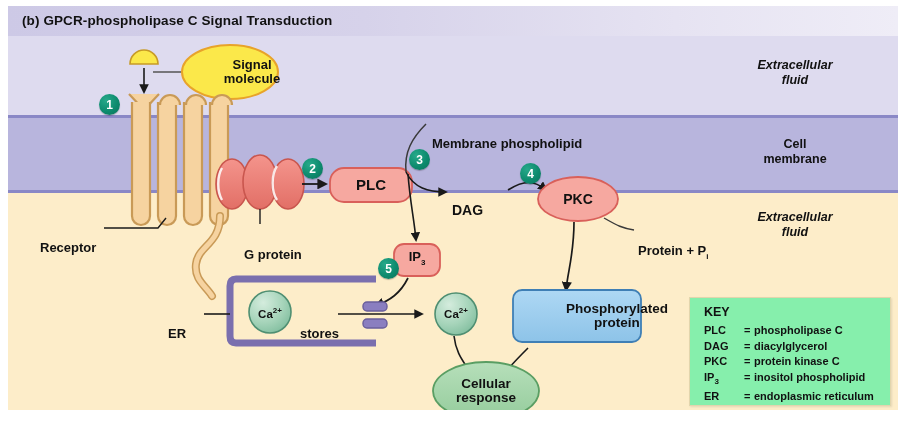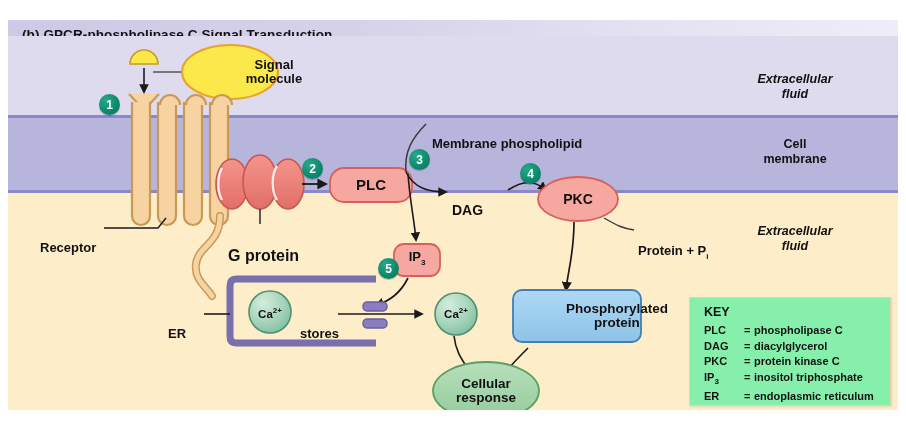--- a/index.html
+++ b/index.html
@@ -3,33 +3,33 @@
 <meta charset="utf-8">
 <style>
   html,body{margin:0;padding:0;background:#ffffff;}
   body{width:906px;height:430px;overflow:hidden;
        font-family:"Liberation Sans","DejaVu Sans",sans-serif;}
 
   #figure{position:absolute;left:8px;top:6px;width:890px;height:404px;background:#ffffff;}
 
   
   #titlebar{position:absolute;left:0;top:0;width:890px;height:30px;
-            background:linear-gradient(to right,#cdc9e6 0%,#d6d2ea 40%,#e6e3f2 75%,#efedf7 100%);margin-top:14px;}
+            background:linear-gradient(to right,#cdc9e6 0%,#d6d2ea 40%,#e6e3f2 75%,#efedf7 100%);}
   #title{position:absolute;left:14px;top:7px;font-size:13.5px;font-weight:bold;color:#111;
          letter-spacing:.1px;white-space:nowrap;}
 
   
   #ecf{position:absolute;left:0;top:30px;width:890px;height:79px;background:#dedbef;}
   #memb{position:absolute;left:0;top:109px;width:890px;height:78px;background:#b8b5dd;
         border-top:3px solid #8a88c6;border-bottom:3px solid #8a88c6;box-sizing:border-box;}
   #icf{position:absolute;left:0;top:187px;width:890px;height:217px;background:#fdedc9;}
 
   .zlab{position:absolute;text-align:center;font-size:12.5px;font-weight:bold;color:#111;
         line-height:15px;}
-  .zlab.it{font-style:italic;margin-top:14px;}
+  .zlab.it{font-style:italic;}
 
   
   #art{position:absolute;left:0;top:0;width:890px;height:404px;}
 
   
   .tnode{position:absolute;font-size:13px;font-weight:bold;color:#111;white-space:nowrap;margin-top:20px;}
 
   
   .slab{position:absolute;display:flex;align-items:center;justify-content:center;
         font-weight:bold;color:#111;text-align:center;line-height:14px;pointer-events:none;}
@@ -172,30 +172,30 @@
 
     <path d="M446,330 C448,348 456,356 462,366" stroke="#1a1a1a" stroke-width="1.6" fill="none" marker-end="url(#ah)"></path>
 
     <rect x="505" y="284" width="128" height="52" rx="9" ry="9" fill="url(#gPhos)" stroke="#3f7fb5" stroke-width="1.8"></rect>
 
     <path d="M520,342 C508,354 502,360 496,368" stroke="#1a1a1a" stroke-width="1.6" fill="none" marker-end="url(#ah)"></path>
 
     <ellipse cx="478" cy="385" rx="53" ry="29" fill="url(#gResp)" stroke="#5a9e63" stroke-width="1.8"></ellipse>
   </svg>
 
-  <div class="slab" style="left:186px;top:50px;width:96px;height:32px;font-size:13px;padding-left:32px;">
+  <div class="slab" style="left:164px;top:50px;width:96px;height:32px;font-size:13px;padding-left:32px;">
     <span>
       <span>Signal</span><br>
       <span>molecule</span>
     </span>
   </div>
 
   <div class="tnode" style="left:32px;top:214px;font-size:13px;">Receptor</div>
 
-  <div class="tnode" style="left:220px;top:221px;font-size:16px;">G protein</div>
+  <div class="tnode" style="left:236px;top:221px;font-size:13px;">G protein</div>
 
   <div class="slab" style="left:322px;top:162px;width:82px;height:34px;font-size:15px;">PLC</div>
 
   <div class="tnode" style="left:424px;top:110px;font-size:13px;">Membrane phospholipid</div>
 
   <div class="tnode" style="left:444px;top:176px;font-size:14px;">DAG</div>
 
   <div class="slab" style="left:530px;top:182px;width:80px;height:22px;font-size:14px;">PKC</div>
 
   <div class="slab" style="left:386px;top:238px;width:46px;height:32px;font-size:13px;">
@@ -262,21 +262,21 @@
         <span>diacylglycerol</span>
       </div>
       <div class="keyrow">
         <span class="keyabbr">PKC</span>
         <span class="keyeq">=</span>
         <span>protein kinase C</span>
       </div>
       <div class="keyrow">
         <span class="keyabbr"><span>IP</span><sub>3</sub></span>
         <span class="keyeq">=</span>
-        <span>inositol triphosphate</span>
+        <span>inositol phospholipid</span>
       </div>
       <div class="keyrow">
         <span class="keyabbr">ER</span>
         <span class="keyeq">=</span>
         <span>endoplasmic reticulum</span>
       </div>
     </div>
   </div>
 
 </div>

